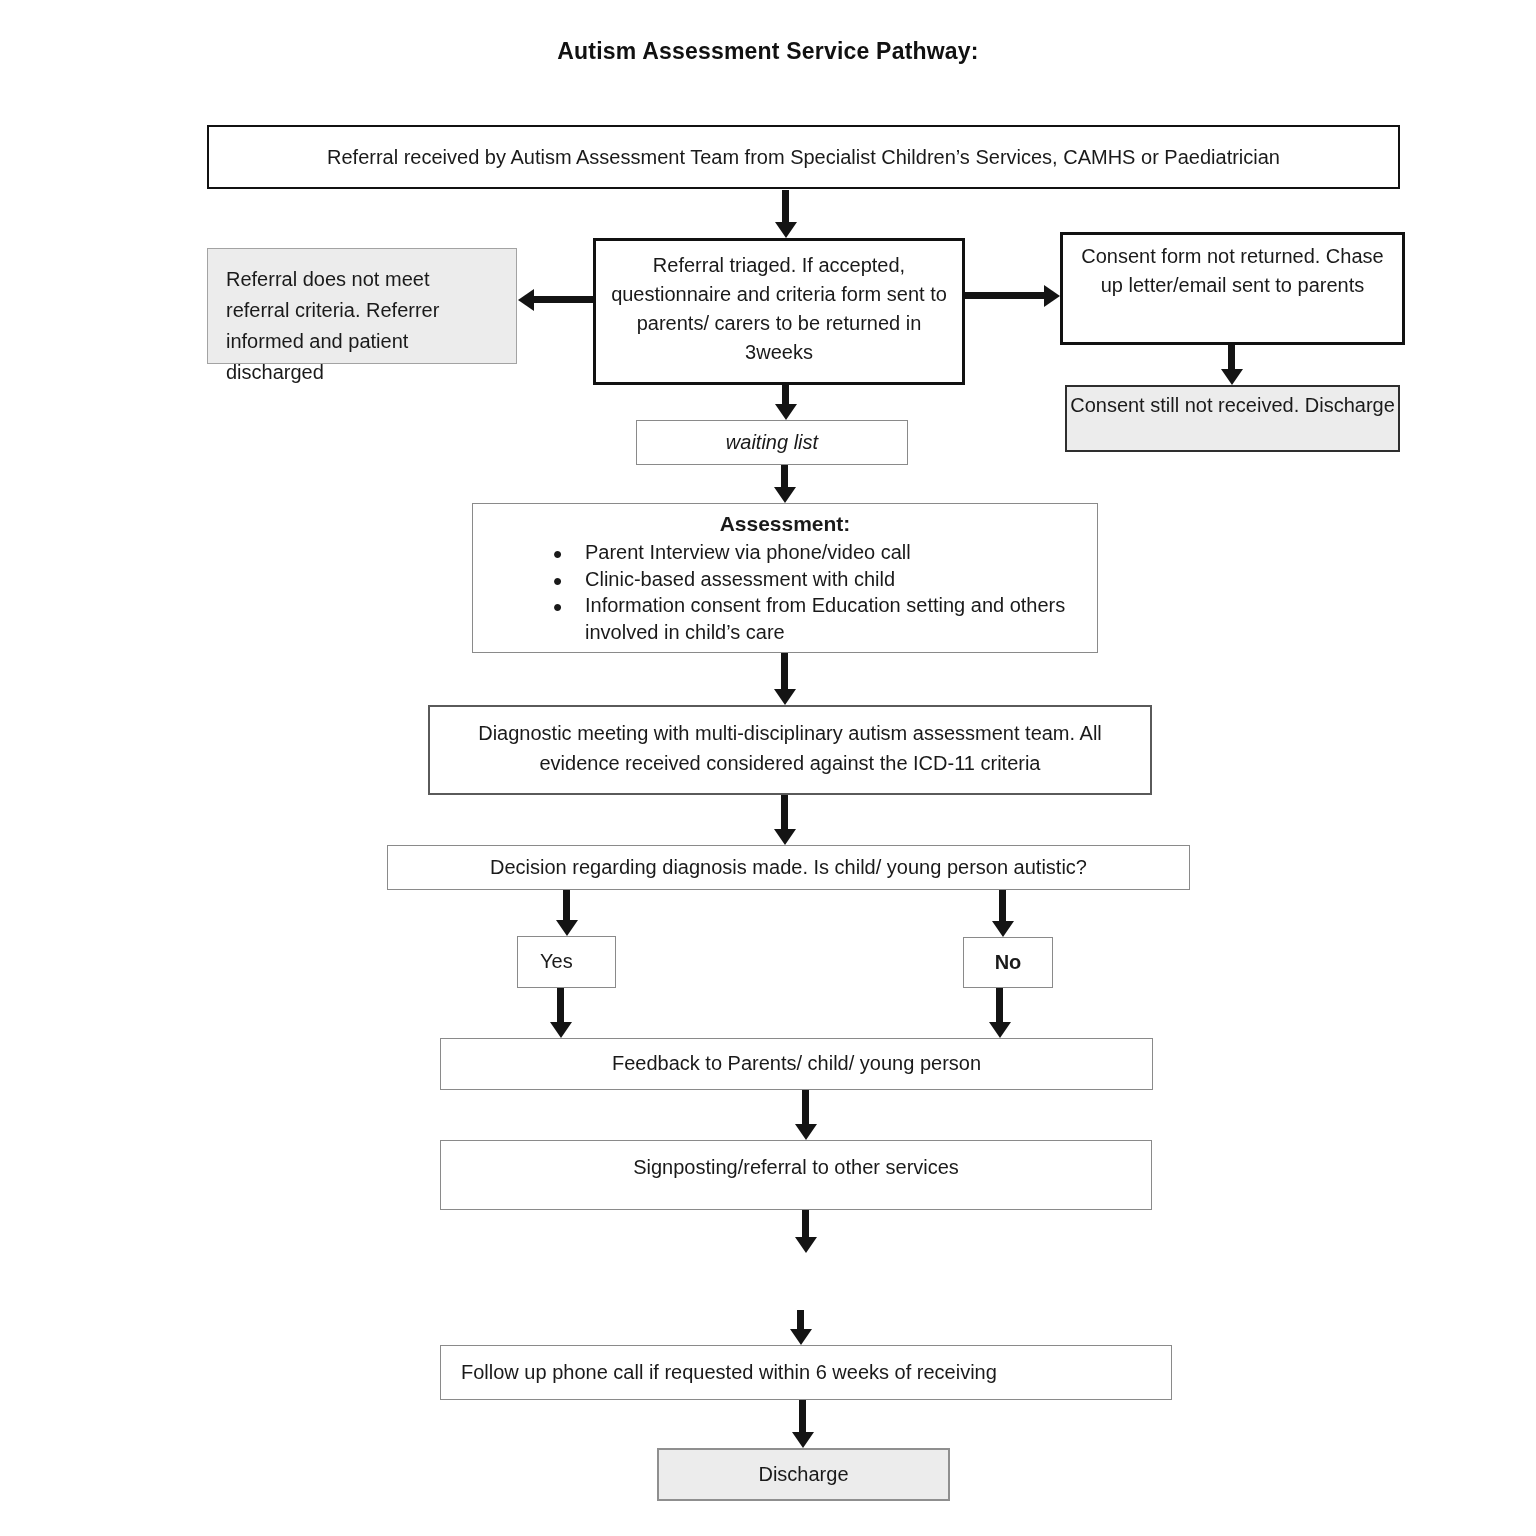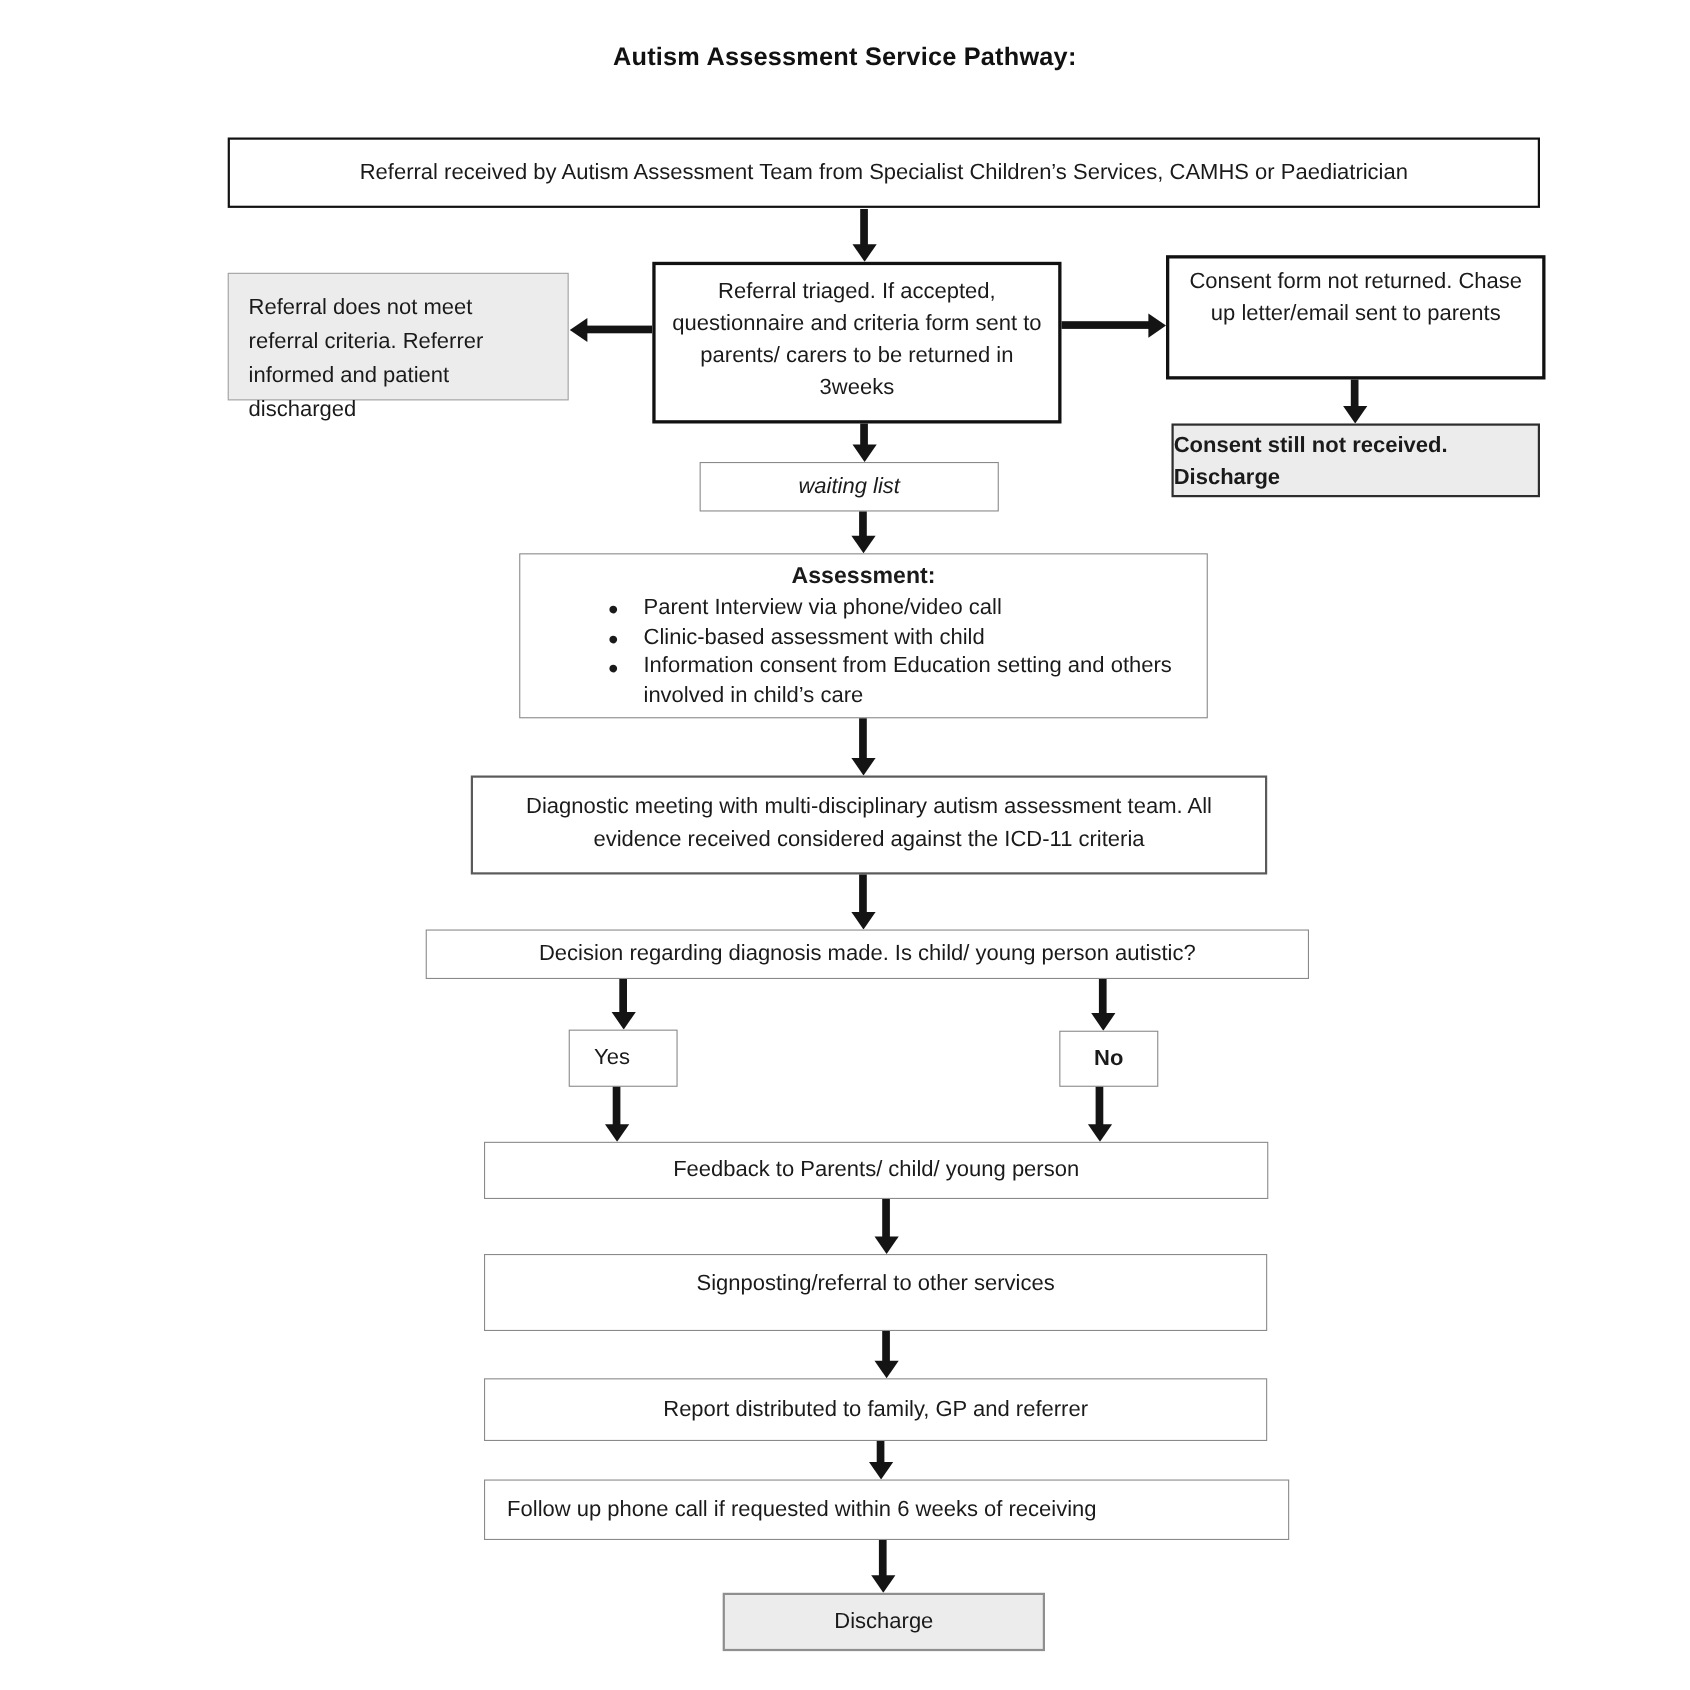--- a/index.html
+++ b/index.html
@@ -21,21 +21,21 @@
   
   .n-referral{left:207px;top:125px;width:1193px;height:64px;border:2px solid #111;
     text-align:center;line-height:60px;}
   .n-notmeet{left:207px;top:248px;width:310px;height:116px;border:1px solid #a3a3a3;
     padding:15px 18px;line-height:1.55;text-align:left;}
   .n-triage{left:593px;top:238px;width:372px;height:147px;border:3px solid #111;
     text-align:center;padding:10px 12px;line-height:1.45;}
   .n-consentnot{left:1060px;top:232px;width:345px;height:113px;border:3px solid #111;
     text-align:center;padding:7px 10px;line-height:1.45;}
   .n-consentstill{left:1065px;top:385px;width:335px;height:67px;border:2px solid #2e2e2e;
-    padding:4px 0;line-height:1.45;font-weight:bold;}
+    text-align:center;padding:4px 0;line-height:1.45;}
   .n-waiting{left:636px;top:420px;width:272px;height:45px;border:1px solid #8a8a8a;
     text-align:center;line-height:42px;font-style:italic;}
   .n-assessment{left:472px;top:503px;width:626px;height:150px;border:1px solid #8a8a8a;
     padding:6px 10px 0 10px;}
   .n-assessment .heading{text-align:center;font-weight:bold;font-size:21px;margin:2px 0 3px 0;}
   .n-assessment ul{margin:0;padding:0 0 0 70px;list-style:none;}
   .n-assessment li{position:relative;padding-left:32px;line-height:1.33;margin:0;}
   .n-assessment li::before{content:"\2022";position:absolute;left:0;top:-2px;font-size:26px;}
   .n-diagnostic{left:428px;top:705px;width:724px;height:90px;border:2px solid #5a5a5a;
     text-align:center;padding:11px 40px;line-height:1.5;}
@@ -126,19 +126,18 @@
   <div class="av a8"></div>
   <div class="node n-yes">Yes</div>
   <div class="node n-no">No</div>
   <div class="av a9"></div>
   <div class="av a10"></div>
 
   <div class="node n-feedback">Feedback to Parents/ child/ young person</div>
   <div class="av a11"></div>
   <div class="node n-signpost">Signposting/referral to other services</div>
   <div class="av a12"></div>
-  <div class="node n-report">Report distributed to family, GP and referrer</div>
   <div class="av a13"></div>
   <div class="node n-followup">Follow up phone call if requested within 6 weeks of receiving</div>
   <div class="av a14"></div>
   <div class="node grey n-discharge">Discharge</div>
 
 </div>
 
 </body></html>

